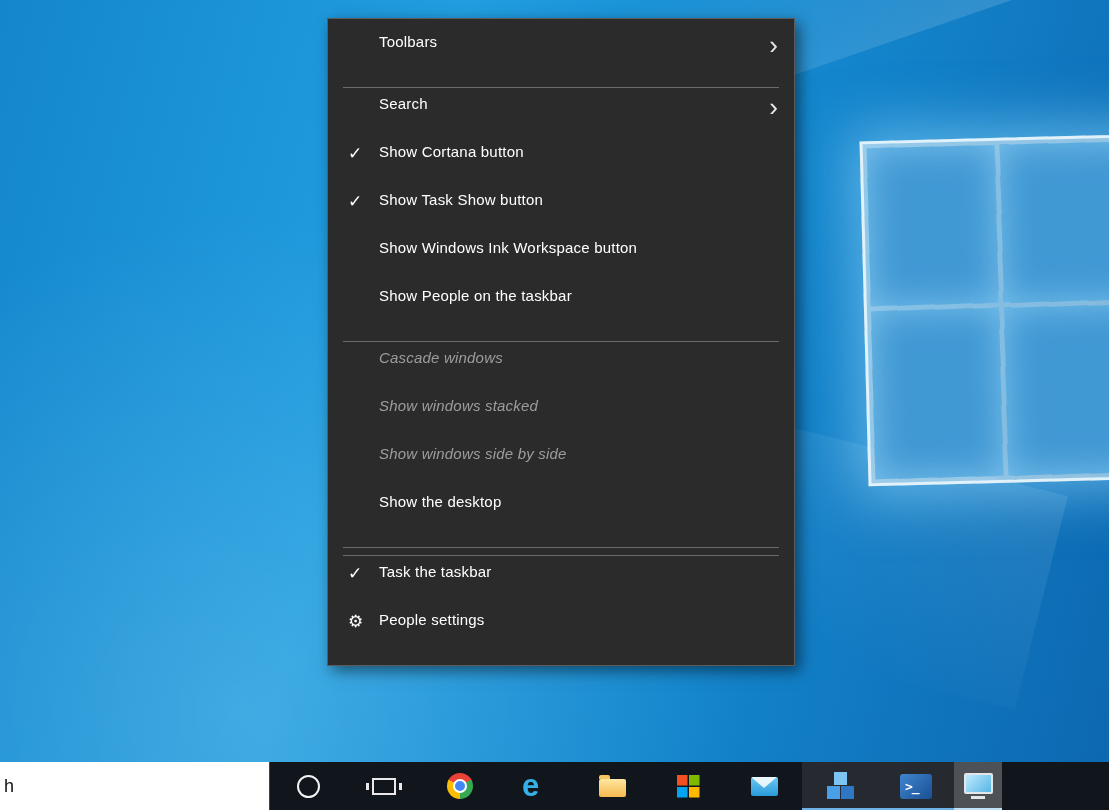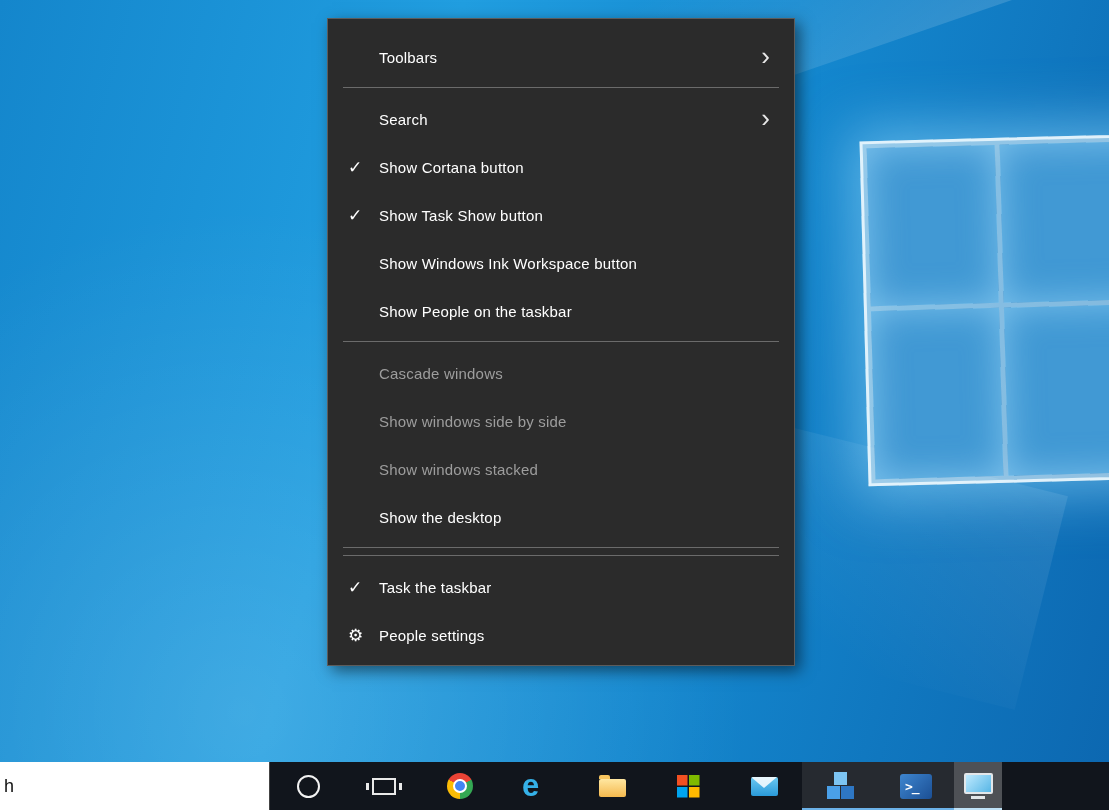--- a/index.html
+++ b/index.html
@@ -36,28 +36,28 @@
 
   
   .context-menu {
     position:absolute; left:327px; top:18px; width:468px;
     background:#2b2b2b; border:1px solid #5c5c5c;
     box-shadow:5px 5px 14px rgba(0,0,0,0.5);
     padding:14px 0 6px 0;
     color:#ffffff; font-size:15px;
   }
   .menu-item {
-    height:48px; display:flex; align-items:center; padding:0 8px 0 20px;
+    height:48px; display:flex; padding:0 0 0 20px;
     cursor:default;
   }
   .menu-item .mi-check {
     width:31px; font-size:17px; color:#ffffff; text-align:left; flex:none;
   }
   .menu-item .mi-label { letter-spacing:0.2px; }
-  .menu-item.disabled .mi-label { color:#9d9d9d; }
+  .menu-item.disabled .mi-label { color:#9d9d9d;font-style:italic; }
   .menu-item .mi-arrow {
     margin-left:auto; padding-right:16px; font-size:26px; line-height:1; color:#e8e8e8;
     font-weight:400; transform:translateY(-1px);
   }
   .menu-sep { height:1px; background:#6b6b6b; margin:6px 15px 7px 15px; }
 
   
   .taskbar {
     position:absolute; left:0; bottom:0; width:1109px; height:48px;
     background:#11151c; display:flex; align-items:stretch;
@@ -187,25 +187,25 @@
       <span class="mi-check"></span>
       <span class="mi-label">Show People on the taskbar</span>
     </div>
     <div class="menu-sep"></div>
     <div class="menu-item disabled">
       <span class="mi-check"></span>
       <span class="mi-label">Cascade windows</span>
     </div>
     <div class="menu-item disabled">
       <span class="mi-check"></span>
+      <span class="mi-label">Show windows stacked</span>
+    </div>
+    <div class="menu-item disabled">
+      <span class="mi-check"></span>
       <span class="mi-label">Show windows side by side</span>
-    </div>
-    <div class="menu-item disabled">
-      <span class="mi-check"></span>
-      <span class="mi-label">Show windows stacked</span>
     </div>
     <div class="menu-item">
       <span class="mi-check"></span>
       <span class="mi-label">Show the desktop</span>
     </div>
     <div class="menu-sep"></div>
     <div class="menu-sep"></div>
     <div class="menu-item">
       <span class="mi-check">✓</span>
       <span class="mi-label">Task the taskbar</span>

